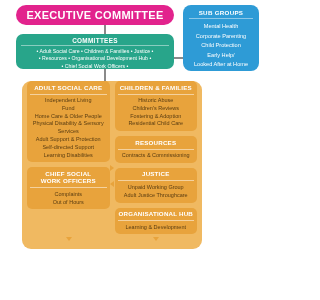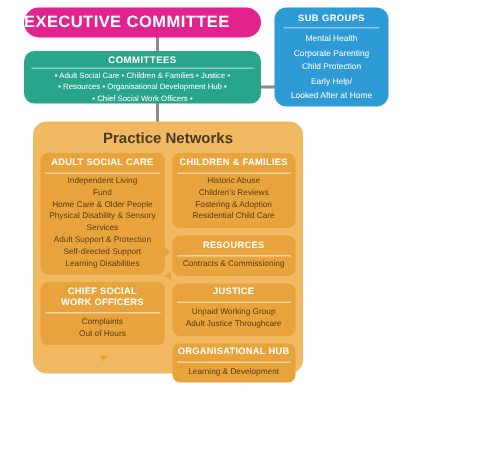--- a/index.html
+++ b/index.html
@@ -27,21 +27,21 @@
 
   
   .exec-box {
     position: absolute;
     left: 16px; top: 5px;
     width: 158px; height: 20px;
     background: #e2238d;
     border-radius: 10px;
     display: flex;
     align-items: center;
-    justify-content: flex-start;
+    justify-content: center;
     z-index: 3;
   }
   .exec-label {
     color: #ffffff;
     font-size: 11px;
     font-weight: bold;
     letter-spacing: 0.3px;
   }
 
   
@@ -212,21 +212,20 @@
   <div class="subgroups-list">
     <div>Mental Health</div>
     <div>Corporate Parenting</div>
     <div>Child Protection</div>
     <div>Early Help/</div>
     <div>Looked After at Home</div>
   </div>
 </div>
 
 <div class="practice-panel">
-  <div class="practice-title">Practice Networks</div>
 
   <div class="practice-columns">
 
     <div class="col">
 
       <div class="section">
         <div class="section-head">ADULT SOCIAL CARE</div>
         <div class="section-rule"></div>
         <div class="section-items">
           <div>Independent Living</div>

